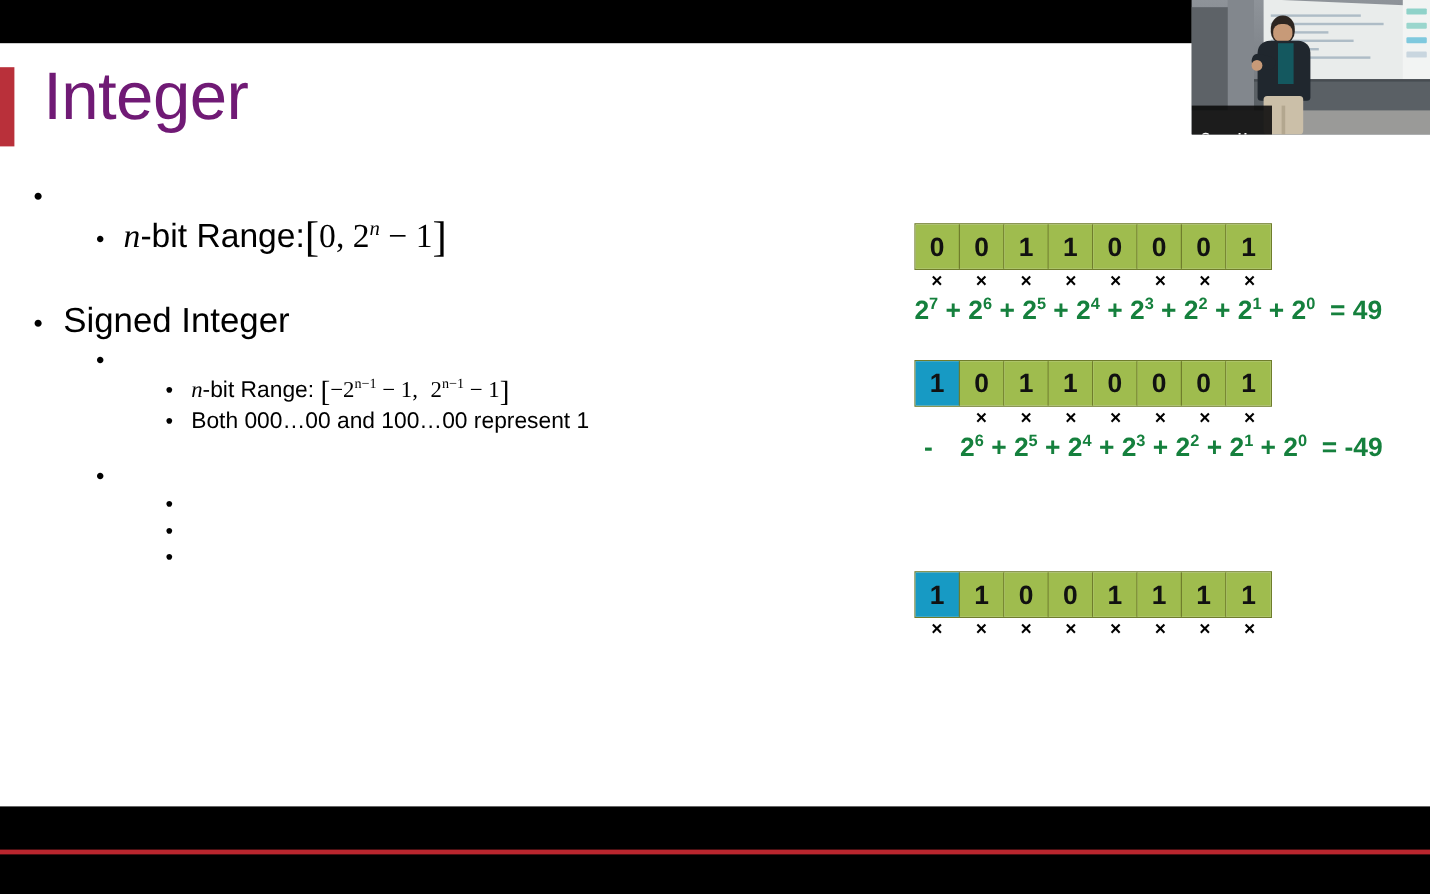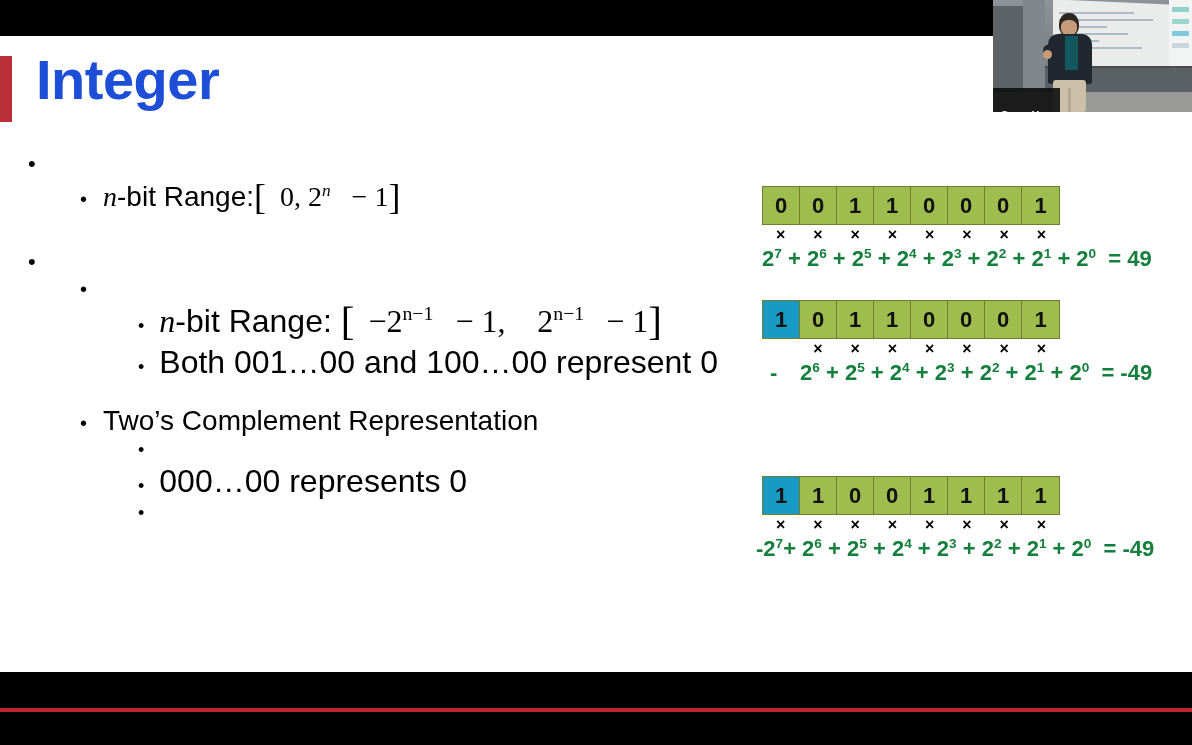--- a/index.html
+++ b/index.html
@@ -56,22 +56,22 @@
     top: 20px;
     width: 12px;
     height: 66px;
     background: #b9303a;
   }
   #title-text {
     position: absolute;
     left: 36px;
     top: 16px;
     font-size: 56px;
-    font-weight: bold;
-    color: #1d4ed8;
+    font-weight: normal;
+    color: #701a75;
     letter-spacing: -0.5px;
     line-height: 1.0;
     white-space: nowrap;
   }
 
   
   #bullets {
     position: absolute;
     left: 28px;
     top: 105px;
@@ -97,28 +97,28 @@
   .lvl1 { margin-left: 0px;  margin-top: 12px; }
   .lvl2 { margin-left: 52px; margin-top: 6px; }
   .lvl3 { margin-left: 110px; margin-top: 4px; }
 
   .lvl1 .bullet-dot { font-size: 22px; margin-right: 17px; }
   .lvl2 .bullet-dot { font-size: 20px; margin-right: 16px; }
   .lvl3 .bullet-dot { font-size: 18px; margin-right: 15px; }
 
   .lvl1 .bullet-body { font-size: 29px; }
   .lvl2 .bullet-body { font-size: 28px; }
-  .lvl3 .bullet-body { font-size: 32px; }
+  .lvl3 .bullet-body { font-size: 19px; }
 
   .gap-lg { height: 26px; }
   .gap-md { height: 18px; }
 
   
   .mi { font-family: "Liberation Serif", serif; font-style: italic; }
-  .mn { font-family: "Liberation Serif", serif; font-style: normal; margin-left: 14px; }
+  .mn { font-family: "Liberation Serif", serif; font-style: normal; }
   .bracket {
     font-family: "Liberation Serif", serif;
     font-style: normal;
     font-size: 1.28em;
     line-height: 0;
     position: relative;
     top: 3px;
   }
   sup.ex {
     font-family: "Liberation Serif", serif;
@@ -353,50 +353,49 @@
 
       <div class="bullet-row lvl2">
         <span class="bullet-dot">•</span>
         <span class="bullet-body"><span class="mi">n</span><span>-bit Range:</span><span class="bracket">[</span><span class="mn">0,  2</span><sup class="ex">n</sup><span class="mn"> − 1</span><span class="bracket">]</span></span>
       </div>
 
       <div class="gap-lg"></div>
 
       <div class="bullet-row lvl1">
         <span class="bullet-dot">•</span>
+        <span class="bullet-body">Signed Integer</span>
       </div>
 
       <div class="bullet-row lvl2">
         <span class="bullet-dot">•</span>
       </div>
 
       <div class="bullet-row lvl3">
         <span class="bullet-dot">•</span>
         <span class="bullet-body"><span class="mi">n</span><span>-bit Range:</span>&nbsp;<span class="bracket">[</span><span class="mn">−2</span><sup class="exn">n−1</sup><span class="mn"> − 1,</span>&nbsp; <span class="mn">2</span><sup class="exn">n−1</sup><span class="mn"> − 1</span><span class="bracket">]</span></span>
       </div>
 
       <div class="bullet-row lvl3">
         <span class="bullet-dot">•</span>
-        <span class="bullet-body">Both 001…00 and 100…00 represent 0</span>
+        <span class="bullet-body">Both 000…00 and 100…00 represent 1</span>
       </div>
 
       <div class="gap-md"></div>
 
       <div class="bullet-row lvl2">
         <span class="bullet-dot">•</span>
-        <span class="bullet-body">Two’s Complement Representation</span>
       </div>
 
       <div class="bullet-row lvl3">
         <span class="bullet-dot">•</span>
       </div>
 
       <div class="bullet-row lvl3">
         <span class="bullet-dot">•</span>
-        <span class="bullet-body">000…00 represents 0</span>
       </div>
 
       <div class="bullet-row lvl3">
         <span class="bullet-dot">•</span>
       </div>
 
     </div>
 
     <div class="diagram" style="left:762px; top:150px;">
       <div class="bit-grid">
@@ -460,21 +459,20 @@
       <div class="times-row">
         <div class="times-cell">×</div>
         <div class="times-cell">×</div>
         <div class="times-cell">×</div>
         <div class="times-cell">×</div>
         <div class="times-cell">×</div>
         <div class="times-cell">×</div>
         <div class="times-cell">×</div>
         <div class="times-cell">×</div>
       </div>
-      <div class="formula" style="margin-left:-6px;"><span>-2</span><sup>7</sup>+ <span>2</span><sup>6</sup> + <span>2</span><sup>5</sup> + <span>2</span><sup>4</sup> + <span>2</span><sup>3</sup> + <span>2</span><sup>2</sup> + <span>2</span><sup>1</sup> + <span>2</span><sup>0</sup> <span class="eq">= -49</span></div>
     </div>
 
     <div id="footer-bar"></div>
     <div id="footer-left"><span class="strong">MIT 6.5940</span><span>: TinyML and Efficient Deep Learning Computing</span></div>
     <div id="footer-url">https://efficientml.ai</div>
     <div id="footer-page">6</div>
 
   </div>
 
   <div id="bottom-black-bar"></div>

